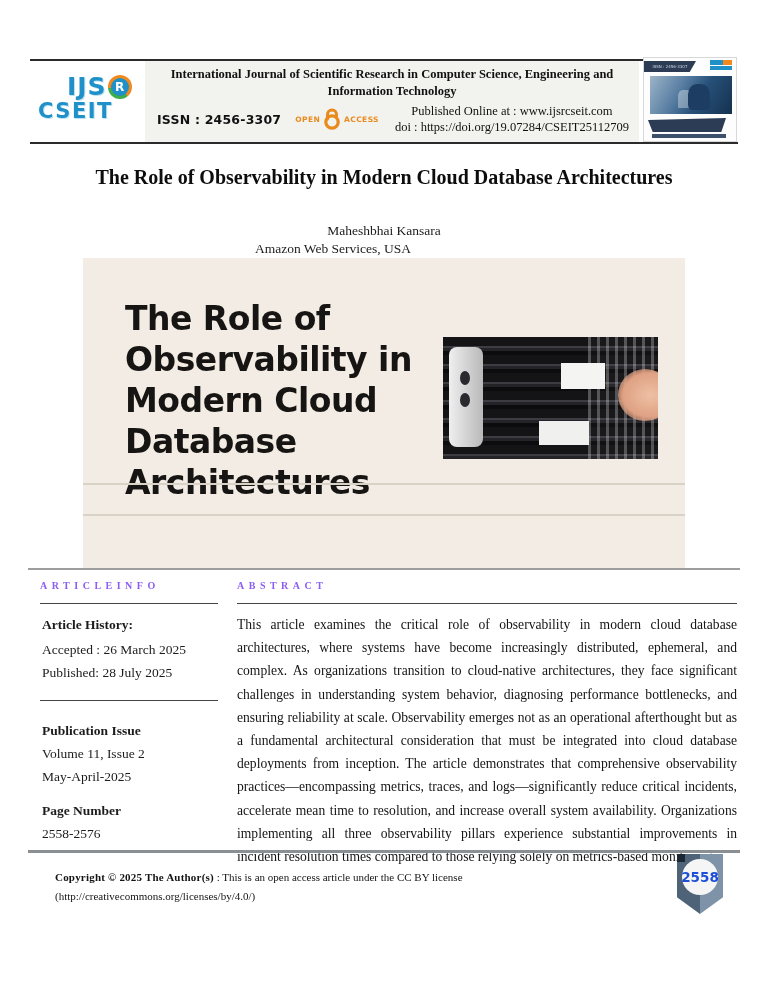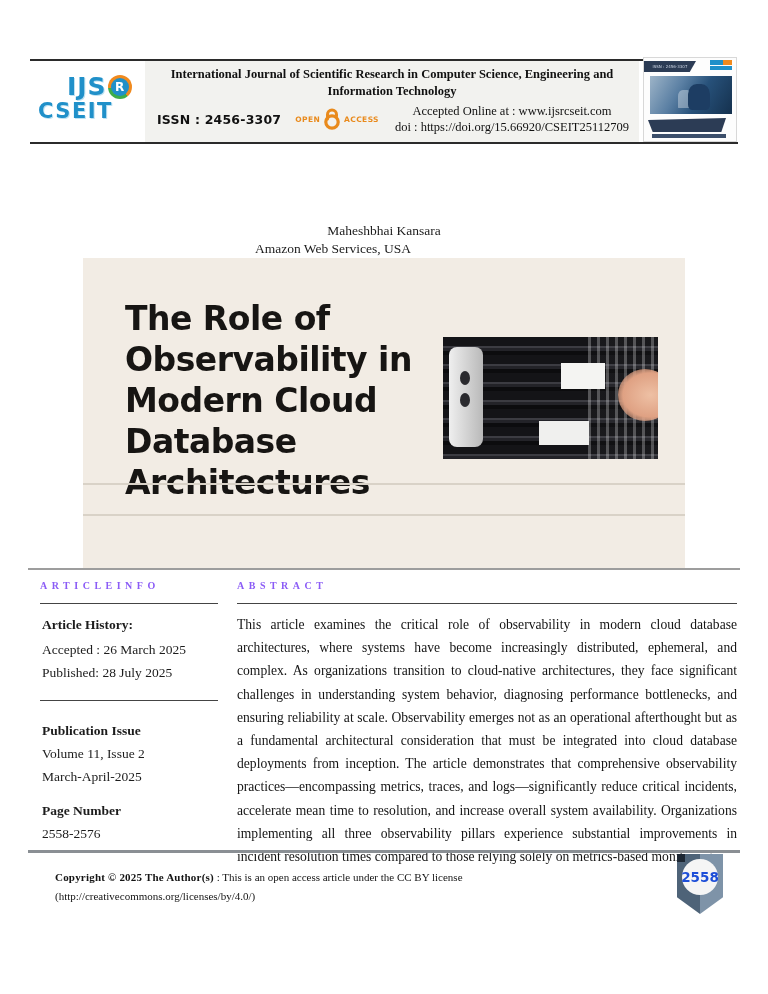--- a/index.html
+++ b/index.html
@@ -138,39 +138,40 @@
       <span class="hdr-issn">ISSN : 2456-3307</span>
       <span class="oa-wrap">
         <span class="oa-word">OPEN</span>
         <svg class="oa-lock" viewBox="0 0 20 24">
           <circle cx="10" cy="15" r="6.2" fill="none" stroke="#e98a1c" stroke-width="3.2"></circle>
           <path d="M5.5 12 V7.5 a4.5 4.5 0 0 1 9 0 V9" fill="none" stroke="#e98a1c" stroke-width="3" stroke-linecap="round"></path>
         </svg>
         <span class="oa-word">ACCESS</span>
       </span>
       <span class="hdr-links">
-        <span class="lnk">Accepted Online at : www.ijsrcseit.com</span><br>
-        <span class="lnk">doi : https://doi.org/15.66920/CSEIT25112709</span>
+        <span class="lnk">Published Online at : www.ijsrcseit.com</span><br>
+        <span class="lnk">doi : https://doi.org/19.07284/CSEIT25112709</span>
       </span>
     </div>
   </div>
 
   <div class="cover">
     <div class="cover-issn">ISSN : 2456-3307</div>
     <div class="cover-logo">
       <div class="cl1"></div>
         <div class="cl2"></div>
     </div>
     <div class="cover-photo">
       <div class="fig"></div>
     </div>
     <div class="cover-band"></div>
     <div class="cover-foot"></div>
   </div>
 
+  <div class="paper-title">The Role of Observability in Modern Cloud Database Architectures</div>
   <div class="paper-author">Maheshbhai Kansara</div>
   <div class="paper-affil">Amazon Web Services, USA</div>
 
   <div class="banner">
     <div class="banner-title">
       <div>The Role of</div>
       <div>Observability in</div>
       <div>Modern Cloud</div>
       <div>Database</div>
       <div>Architectures</div>
@@ -193,21 +194,21 @@
 
   <div class="col-left">
     <div class="col-head">ARTICLEINFO</div>
     <div class="col-rule cl-rule1"></div>
     <div class="info-item info-bold ih-title">Article History:</div>
     <div class="info-item ih-acc">Accepted : 26 March 2025</div>
     <div class="info-item ih-pub">Published: 28 July 2025</div>
     <div class="col-rule cl-rule2"></div>
     <div class="info-item info-bold pi-title">Publication Issue</div>
     <div class="info-item pi-vol">Volume 11, Issue 2</div>
-    <div class="info-item pi-month">March-April-2025</div>
+    <div class="info-item pi-month">May-April-2025</div>
     <div class="info-item info-bold pn-title">Page Number</div>
     <div class="info-item pn-pages">2558-2576</div>
   </div>
 
   <div class="col-right">
     <div class="col-head">ABSTRACT</div>
     <div class="col-rule"></div>
     <div class="abstract-text">This article examines the critical role of observability in modern cloud database architectures, where systems have become increasingly distributed, ephemeral, and complex. As organizations transition to cloud-native architectures, they face significant challenges in understanding system behavior, diagnosing performance bottlenecks, and ensuring reliability at scale. Observability emerges not as an operational afterthought but as a fundamental architectural consideration that must be integrated into cloud database deployments from inception. The article demonstrates that comprehensive observability practices—encompassing metrics, traces, and logs—significantly reduce critical incidents, accelerate mean time to resolution, and increase overall system availability. Organizations implementing all three observability pillars experience substantial improvements in incident resolution times compared to those relying solely on metrics-based monitoring.</div>
   </div>
 

